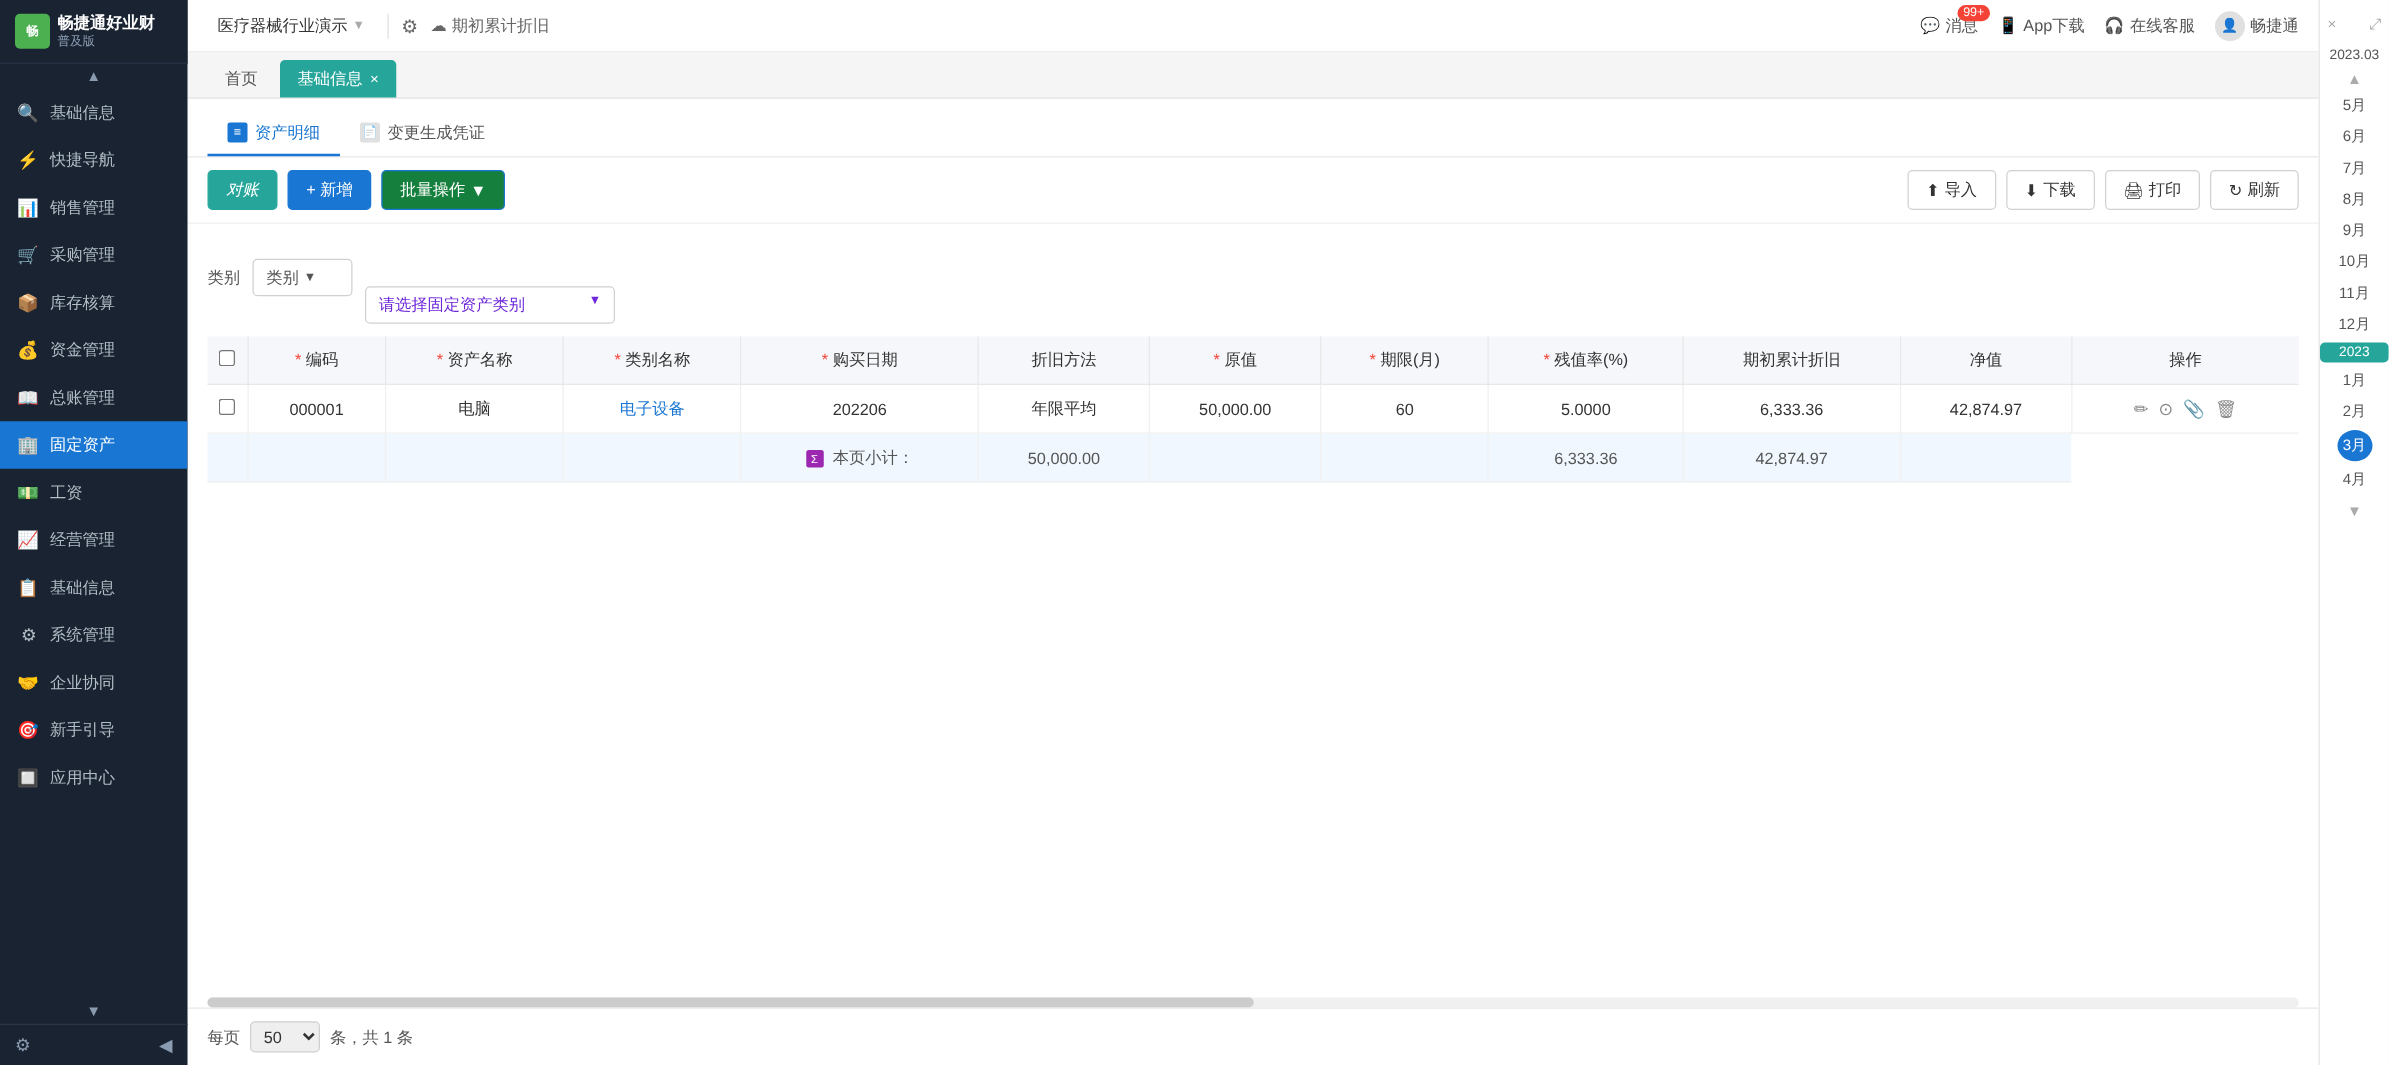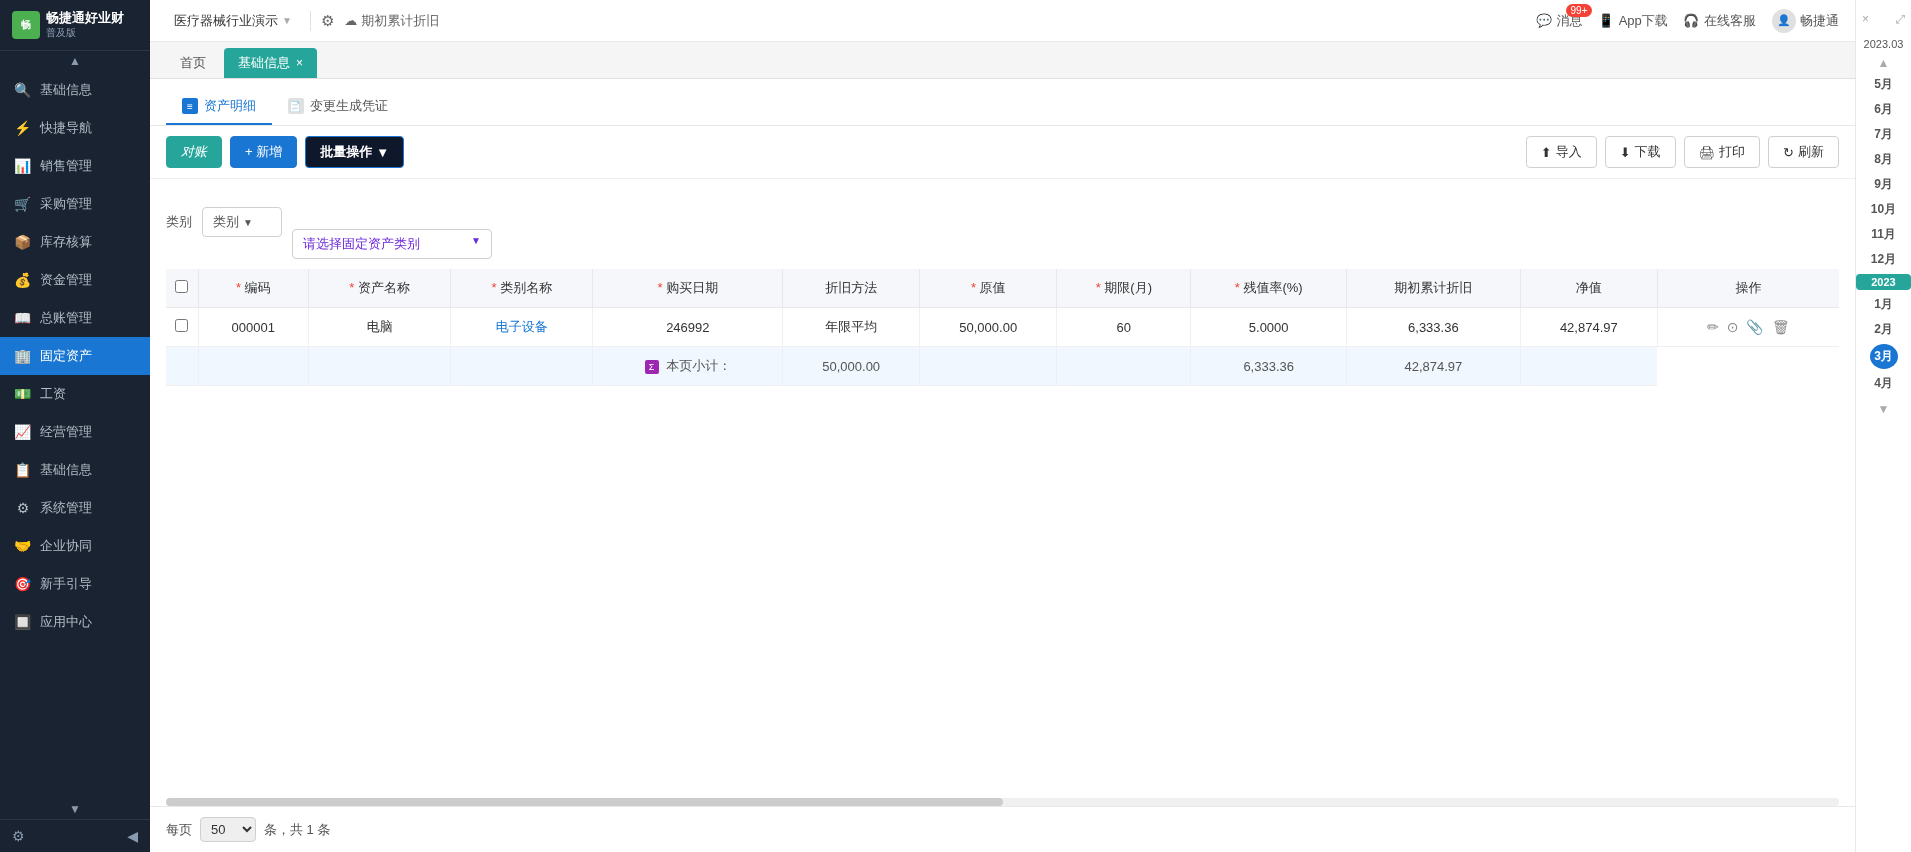--- a/index.html
+++ b/index.html
@@ -171,21 +171,21 @@
       border-radius: 4px;
       font-size: 13px;
       cursor: pointer;
       border: 1px solid #d0d0d0;
       background: #fff;
       color: #333;
       display: flex; align-items: center; gap: 4px;
     }
     .btn-primary { background: #1976d2; color: white; border-color: #1976d2; }
     .btn-teal { background: #26a69a; color: white; border-color: #26a69a; font-style: italic; }
-    .btn-batch { background: #0f172a; color: white; border-color: #1976d2; font-weight: bold; }
+    .btn-batch { background: #15803d; color: white; border-color: #1976d2; }
 
     .filter-row {
       display: flex; align-items: center;
       padding: 6px 16px 10px;
       gap: 10px;
       flex-shrink: 0;
     }
     .filter-label { font-size: 13px; color: #555; }
     .filter-select {
       display: flex; align-items: center; gap: 4px;
@@ -273,21 +273,20 @@
     .right-panel-header {
       display: flex; align-items: center; justify-content: space-between;
       width: 100%; padding: 4px 6px 8px;
       font-size: 12px; color: #555;
     }
     .month-item {
       width: 100%; text-align: center;
       padding: 4px 2px;
       font-size: 12px; color: #555;
       cursor: pointer;
-      font-weight: bold;
     }
     .month-item.current {
       background: #1976d2;
       color: white;
       border-radius: 50%;
       width: 28px; margin: 2px auto;
     }
     .month-item.active-year {
       background: #26a69a;
       color: white;
@@ -516,21 +515,21 @@
           </tr>
         </thead>
         <tbody>
           <tr>
             <td class="checkbox-cell">
               <input type="checkbox" style="">
             </td>
             <td>000001</td>
             <td>电脑</td>
             <td style="color:#1976d2;">电子设备</td>
-            <td>246992</td>
+            <td>202206</td>
             <td>年限平均</td>
             <td>50,000.00</td>
             <td>60</td>
             <td>5.0000</td>
             <td>6,333.36</td>
             <td>42,874.97</td>
             <td>
               <div class="action-btns">
                 <span class="action-icon">✏</span>
                 <span class="action-icon">⊙</span>

